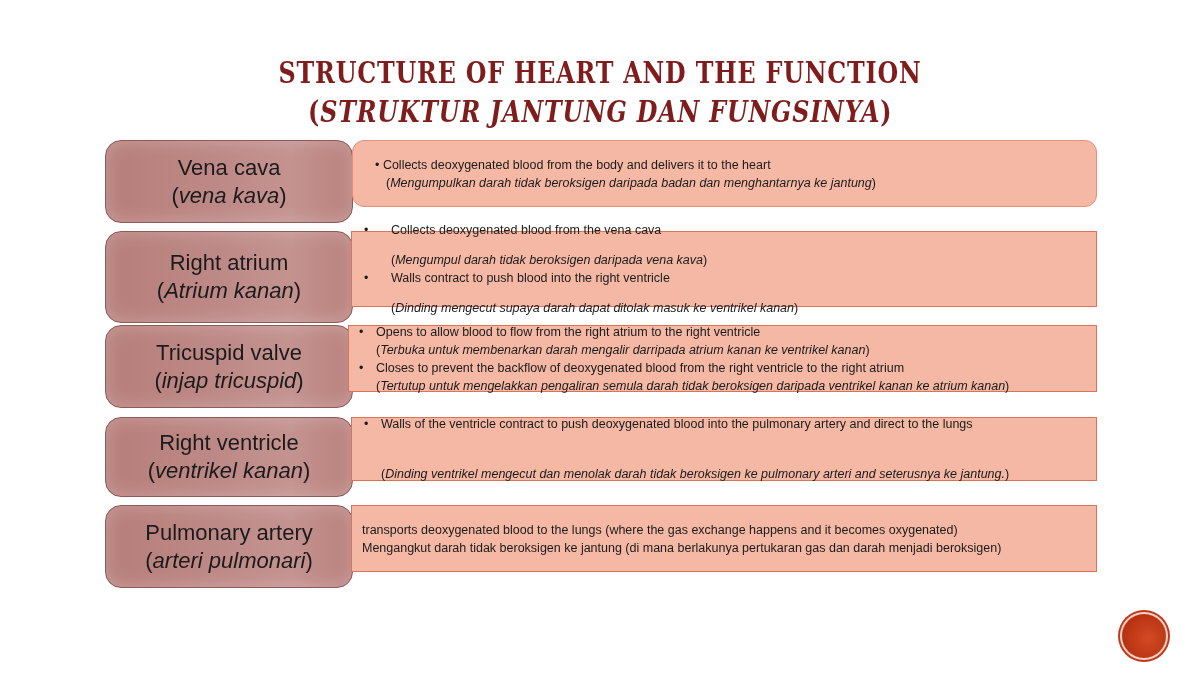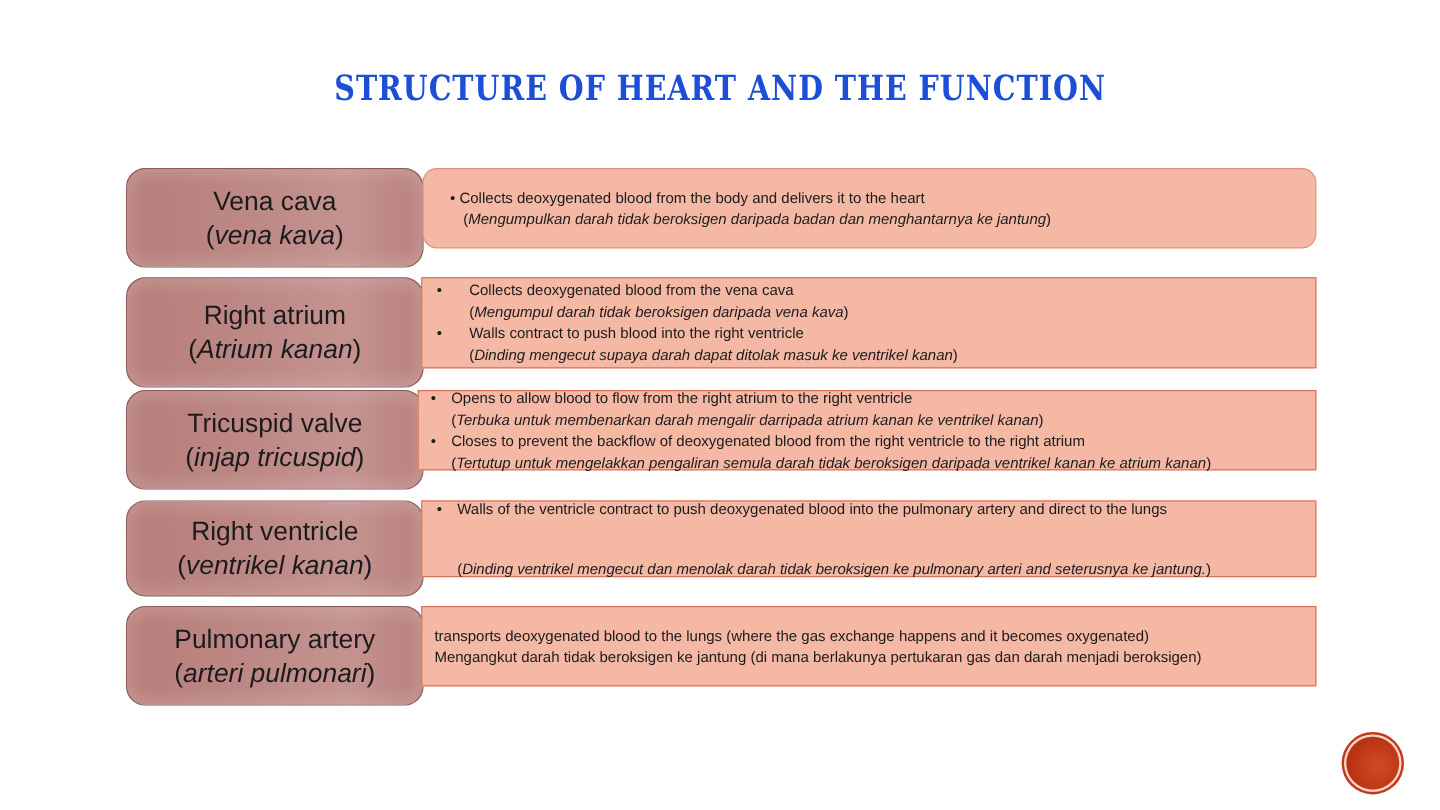--- a/index.html
+++ b/index.html
@@ -2,21 +2,21 @@
 <html><head>
   <meta charset="utf-8">
   <style>
     html, body { margin: 0; padding: 0; }
     body {
       width: 1200px; height: 675px; background: #ffffff; position: relative; overflow: hidden;
       font-family: "Liberation Sans", sans-serif;
     }
     .title {
       position: absolute; left: 0; top: 56px; width: 1200px; text-align: center;
-      font-family: "DejaVu Serif", serif; font-weight: bold; color: #1d4ed8;
+      font-family: "DejaVu Serif", serif; font-weight: bold; color: #7f1d1d;
       letter-spacing: 1px; line-height: 34px;
     }
     .title .l1 { font-size: 29px; transform: scaleX(0.82); display: inline-block; text-transform: uppercase; }
     .title .l2 { font-size: 29px; transform: scaleX(0.82); display: inline-block; }
     .title .l2 i { font-style: italic; text-transform: uppercase; }
     .row { position: absolute; left: 105px; width: 992px; }
     .label {
       position: absolute; left: 0; top: 0; width: 248px; bottom: 0;
       background: linear-gradient(90deg, #b77e7a 0%, #bd8986 45%, #c49390 75%, #b9817d 100%);
       border: 1px solid #8c5a57; border-radius: 16px; box-sizing: border-box;
@@ -33,32 +33,33 @@
       color: #1b1b1b; font-size: 12.5px; line-height: 18px;
       display: flex; flex-direction: column; justify-content: center;
     }
     .desc.rounded { border-radius: 12px; border-color: #e0907d; }
     .desc .line { white-space: nowrap; }
     .desc .indent { padding-left: 13px; }
     .desc i { font-style: italic; }
     .bullet-row { display: flex; white-space: nowrap; }
     .bullet-row .b { width: 13px; flex: none; }
     .wide-bullet .b { width: 35px; padding-left: 8px; box-sizing: border-box; }
-    .wide-bullet .indent { padding-left: 35px; }
+    .wide-bullet .indent { padding-left: 35px; margin-top: 12px; }
     .nav-circle {
       position: absolute; left: 1122px; top: 614px; width: 44px; height: 44px; border-radius: 50%;
       background: radial-gradient(circle at 60% 55%, #d24a25 0%, #b83212 70%);
       box-shadow: 0 0 0 2px #f7d6c8, 0 0 0 4px #c0391a;
     }
   </style>
 </head>
 <body>
 
 <div class="title">
   <div><span class="l1">Structure of heart and the function</span></div>
+  <div><span class="l2"><span>(</span><i>Struktur jantung dan fungsinya</i><span>)</span></span></div>
 </div>
 
 <div class="row" style="top:140px;height:83px;">
   <div class="label">
     <span class="en">Vena cava</span>
     <span class="ms"><span>(</span><i>vena kava</i><span>)</span></span>
   </div>
   <div class="desc rounded" style="left:247px;padding-left:22px;">
     <div class="line"><span>•</span> <span>Collects deoxygenated blood from the body and delivers it to the heart</span></div>
     <div class="line" style="padding-left:11px;"><span>(</span><i>Mengumpulkan darah tidak beroksigen daripada badan dan menghantarnya ke jantung</i><span>)</span></div>

